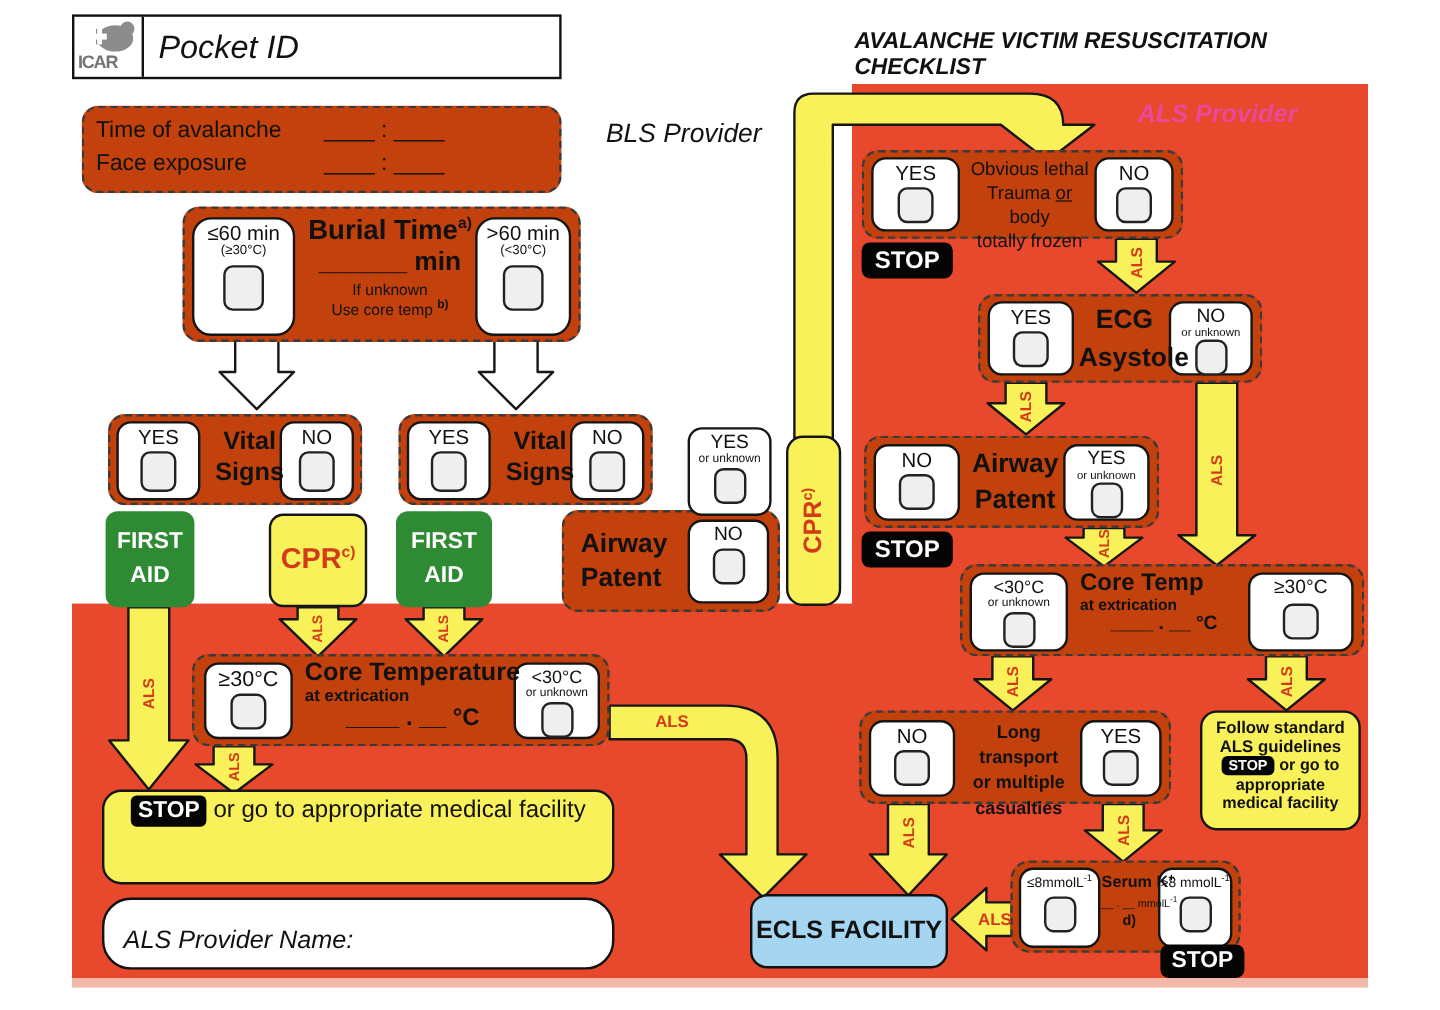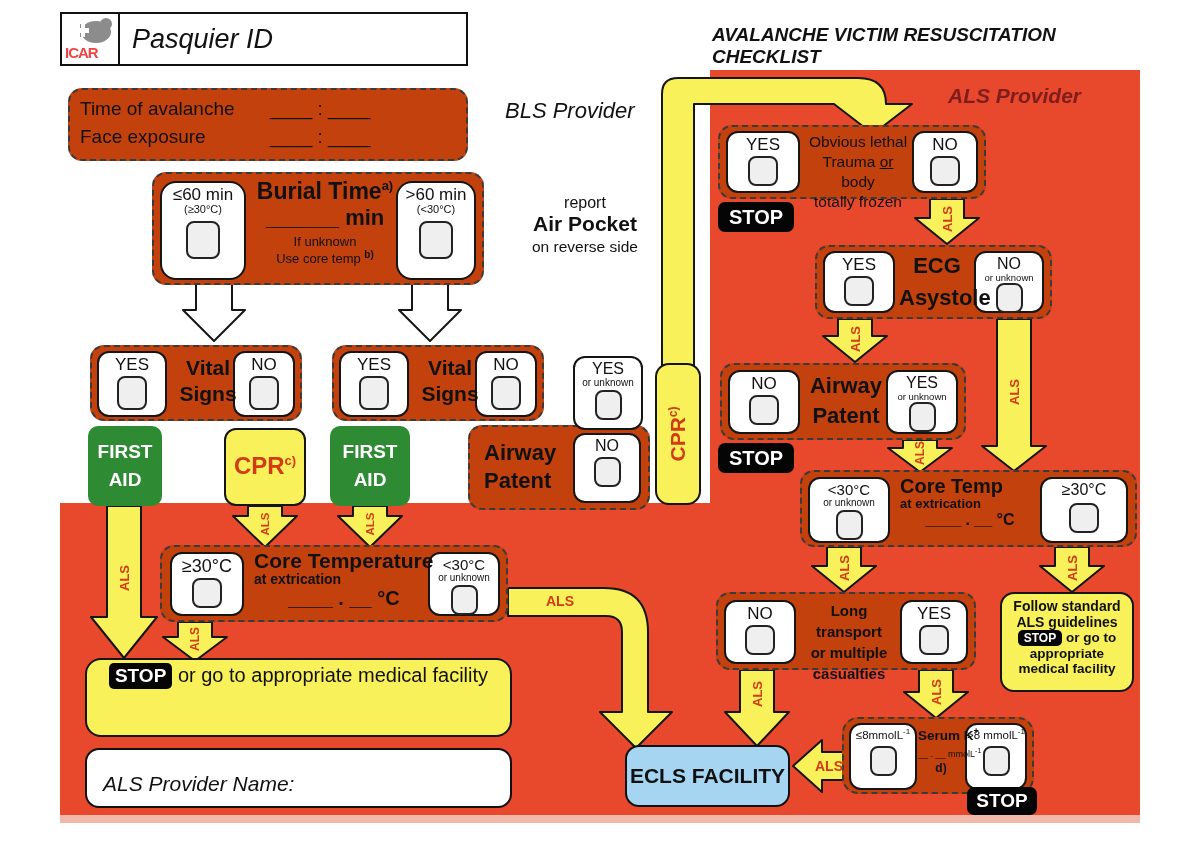--- a/index.html
+++ b/index.html
@@ -81,23 +81,23 @@
   <div class="abs" style="left:60px;top:12px;width:408px;height:54px;border:2px solid #111;background:#fff;box-sizing:border-box;">
     <div class="abs" style="left:0;top:0;width:56px;height:50px;border-right:2px solid #111;">
       <svg width="56" height="50">
         <ellipse cx="34" cy="18" rx="15" ry="11" fill="#8c8c8c"></ellipse>
         <circle cx="44" cy="10" r="6" fill="#8c8c8c"></circle>
         <rect x="18" y="10" width="5" height="13" fill="#8c8c8c"></rect>
         <rect x="14" y="14" width="13" height="5" fill="#fff"></rect>
         <rect x="18" y="10" width="5" height="13" fill="#fff" opacity="0"></rect>
         <rect x="19" y="9" width="4" height="14" fill="#fff"></rect>
       </svg>
-      <div class="abs bold" style="left:3px;top:30px;font-size:15px;color:#ef4444;letter-spacing:-1px;">ICAR</div>
-    </div>
-    <div class="abs it" style="left:70px;top:10px;font-size:27px;">Pasquier ID</div>
+      <div class="abs bold" style="left:3px;top:30px;font-size:15px;color:#737373;letter-spacing:-1px;">ICAR</div>
+    </div>
+    <div class="abs it" style="left:70px;top:10px;font-size:27px;">Pocket ID</div>
   </div>
 
   <div class="abs it bold" style="left:712px;top:24px;width:420px;font-size:19px;">AVALANCHE VICTIM RESUSCITATION CHECKLIST</div>
 
   <div class="dashed" style="left:68px;top:88px;width:400px;height:73px;">
     <div style="display:flex;padding:8px 0 0 10px;font-size:19px;">
       <span style="width:190px;display:inline-block;">Time of avalanche</span>
       <span>____ : ____</span>
     </div>
     <div style="display:flex;padding:6px 0 0 10px;font-size:19px;">
@@ -119,26 +119,21 @@
     </div>
     <div class="abs ctext" style="left:96px;width:150px;top:4px;">
       <div class="bold" style="font-size:23px;"><span>Burial Time</span><sup style="font-size:13px;">a)</sup></div>
       <div class="bold" style="font-size:22px;">______ min</div>
       <div style="font-size:13px;margin-top:3px;">If unknown</div>
       <div style="font-size:13px;"><span>Use core temp</span> <sup class="bold" style="font-size:10px;">b)</sup></div>
     </div>
   </div>
 
   <div class="abs it" style="left:505px;top:98px;font-size:22px;">BLS Provider</div>
-  <div class="abs it bold" style="left:948px;top:84px;font-size:21px;color:#7f1d1d;">ALS Provider</div>
-  <div class="abs ctext" style="left:515px;top:194px;width:140px;">
-    <div style="font-size:16px;">report</div>
-    <div class="bold" style="font-size:21px;">Air Pocket</div>
-    <div style="font-size:15.5px;margin-top:2px;">on reverse side</div>
-  </div>
+  <div class="abs it bold" style="left:948px;top:84px;font-size:21px;color:#ec4899;">ALS Provider</div>
 
   <div class="dashed" style="left:90px;top:345px;width:212px;height:76px;">
     <div class="opt" style="left:5px;top:4px;width:70px;height:66px;">
       <div class="lab">YES</div>
       <span class="cb" style="margin-top:2px;"></span>
     </div>
     <div class="opt" style="right:5px;top:4px;width:62px;height:66px;">
       <div class="lab">NO</div>
       <span class="cb" style="margin-top:2px;"></span>
     </div>
@@ -204,21 +199,21 @@
     </div>
   </div>
 
   <div class="ybox" style="left:85px;top:658px;width:427px;height:79px;border-radius:16px;">
     <div style="font-size:20px;margin-top:3px;">
       <span class="stopi" style="font-size:19px;">STOP</span>
       <span>or go to appropriate medical facility</span>
     </div>
   </div>
 
-  <div class="abs" style="left:85px;top:748px;width:427px;height:60px;background:#fff;border:2px solid #111;border-radius:14px;box-sizing:border-box;">
+  <div class="abs" style="left:85px;top:748px;width:427px;height:60px;background:#fff;border:2px solid #111;border-radius:24px;box-sizing:border-box;">
     <div class="it" style="font-size:21px;margin:22px 0 0 16px;">ALS Provider Name:</div>
   </div>
 
   <div class="dashed" style="left:718px;top:125px;width:268px;height:74px;">
     <div class="opt" style="left:6px;top:4px;width:74px;height:62px;">
       <div class="lab">YES</div>
       <span class="cb sm" style="width:30px;"></span>
     </div>
     <div class="opt" style="right:6px;top:4px;width:66px;height:62px;">
       <div class="lab">NO</div>

